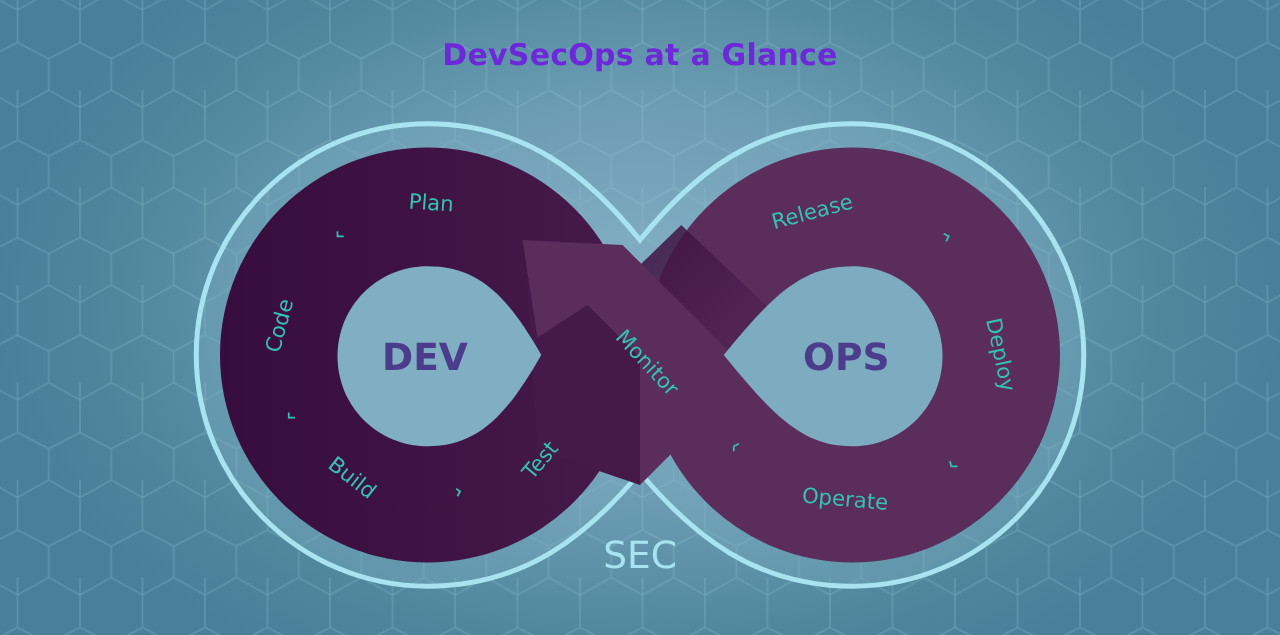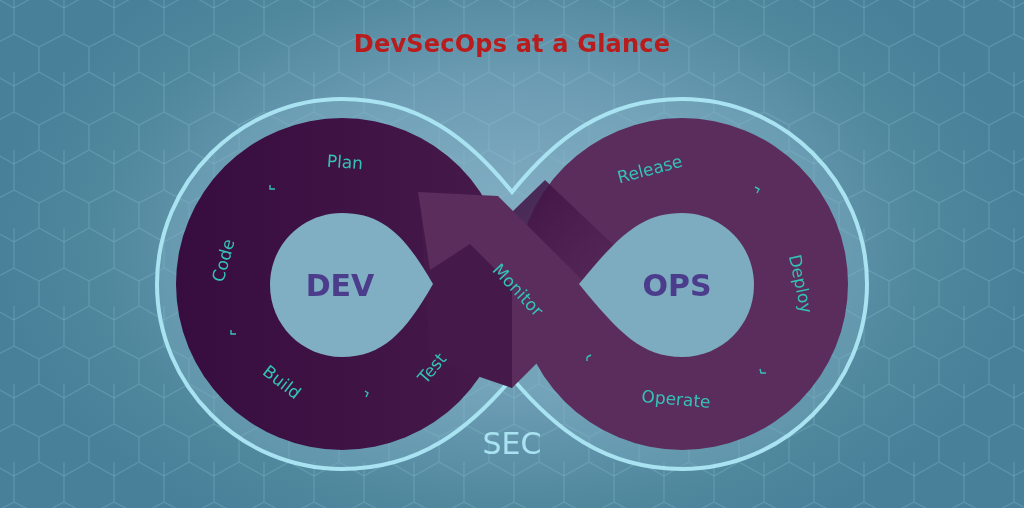--- a/index.html
+++ b/index.html
@@ -3,21 +3,21 @@
 <meta charset="utf-8">
 <style>
   html, body { margin:0; padding:0; }
   body { width:1024px; height:508px; overflow:hidden; position:relative;
          font-family:"DejaVu Sans", sans-serif; }
   #bg { position:absolute; left:0; top:0; width:1024px; height:508px;
         background: radial-gradient(ellipse 520px 340px at 512px 240px, #86afc4 0%, #6d9db4 45%, #4f879d 80%, #48809a 100%); }
   #hexes { position:absolute; left:0; top:0; }
   #diagram { position:absolute; left:0; top:0; }
   .title { position:absolute; left:0; top:30px; width:1024px; text-align:center;
-           color:#b91c1c; font-size:24px; font-weight:bold; letter-spacing:0.2px; }
+           color:#6d28d9; font-size:24px; font-weight:bold; letter-spacing:0.2px; }
   .lbl { font-family:"DejaVu Sans", sans-serif; fill:#35c2b4; font-size:17px; }
   .hub { font-family:"DejaVu Sans", sans-serif; fill:#4b3c8c; font-size:30px; font-weight:bold; }
   .sec { font-family:"DejaVu Sans", sans-serif; fill:#a9e3f1; font-size:30px; }
   .tick { stroke:#35c2b4; stroke-width:1.4; fill:none; }
 </style>
 </head>
 <body>
 
 <div id="bg"></div>
 

